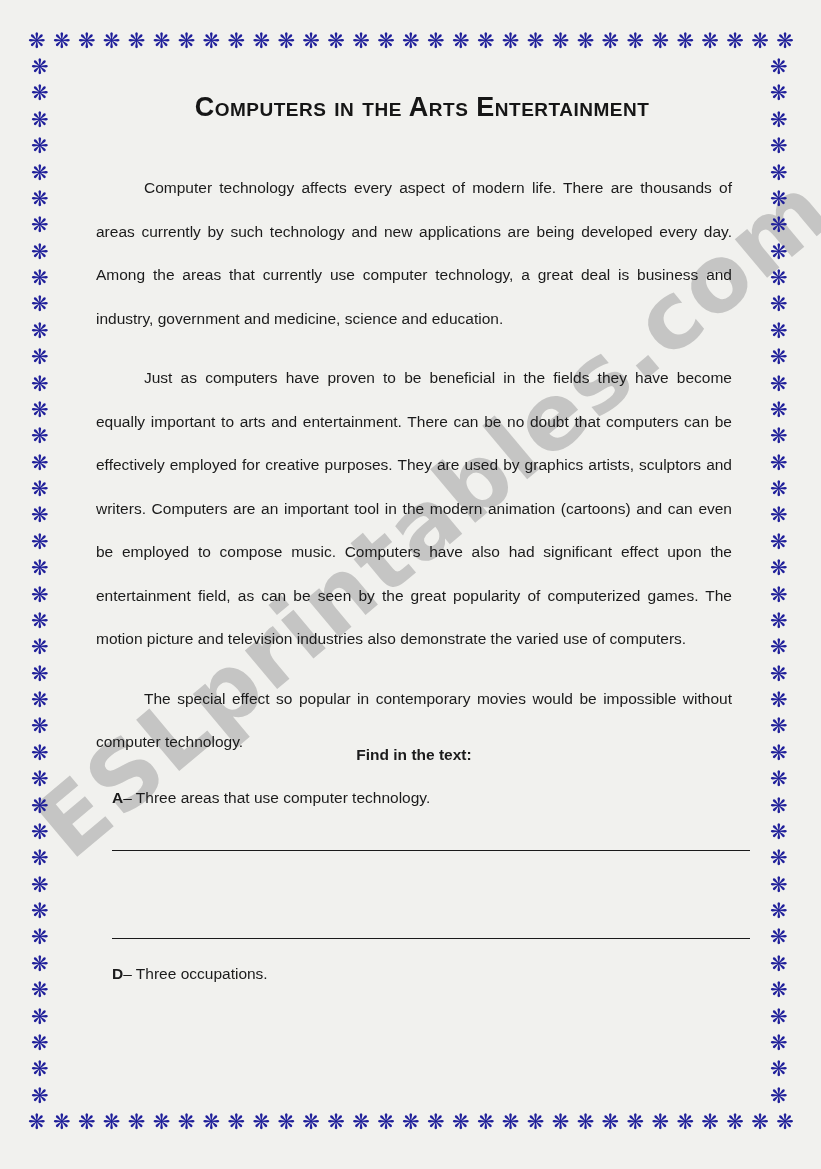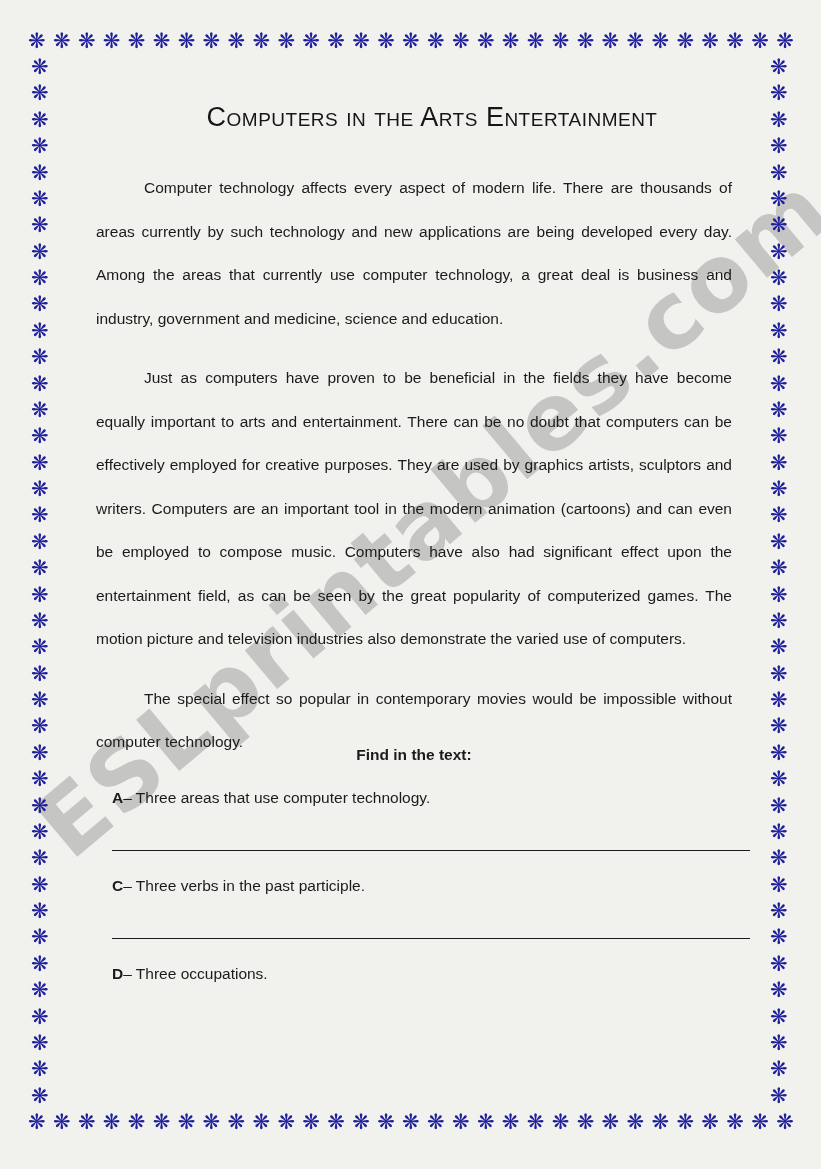--- a/index.html
+++ b/index.html
@@ -42,24 +42,24 @@
     white-space:nowrap;
     color:#9b9b9b;
     opacity:0.5;
     z-index:1;
     font-family:"DejaVu Sans", sans-serif;
   }
   
   .title {
     position:absolute;
     top:84px; left:80px; width:668px;
-    margin:18px;
+    margin:8px;
     text-align:center;
     font-size:27px;
-    font-weight:normal;
+    font-weight:bold;
     font-variant:small-caps;
     letter-spacing:0.5px;
     color:#161616;
     z-index:2;
   }
   .passage {
     position:absolute;
     top:150px; left:80px; width:668px;
     font-size:15.5px;
     line-height:43.5px;
@@ -257,21 +257,20 @@
     </div>
 
   <h2 class="find-heading">Find in the text:</h2>
 
   <div class="exercise" id="exercise">
       <div class="q-item">
         <p class="q-label"><span class="q-letter">A</span><span>– Three areas that use computer technology.</span></p>
         <div class="answer-line"></div>
       </div>
       <div class="q-item">
-        <p class="q-label"><span class="q-letter">C</span><span>– Three verbs in the past participle.</span></p>
         <div class="answer-line"></div>
       </div>
       <div class="q-item">
         <p class="q-label"><span class="q-letter">D</span><span>– Three occupations.</span></p>
       </div>
     </div>
 
 </div>
 
 </body></html>

